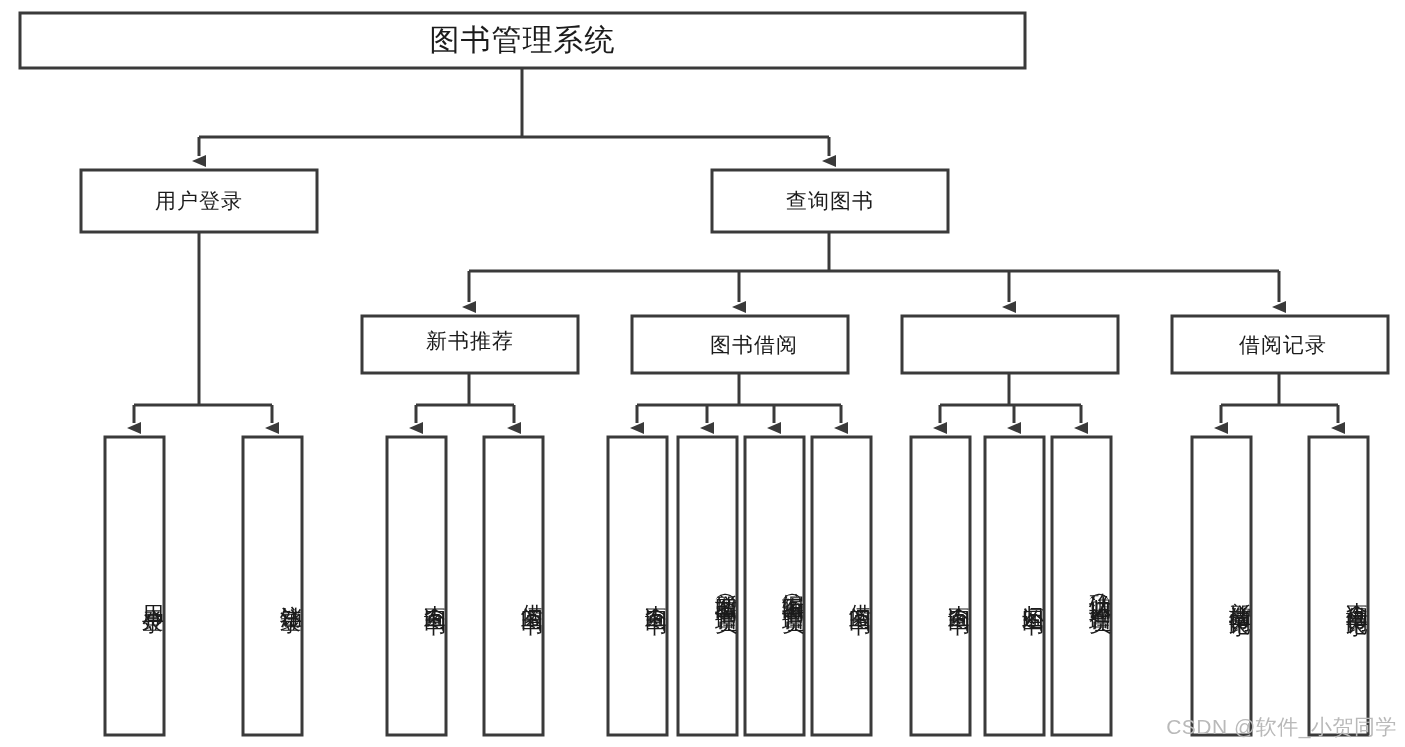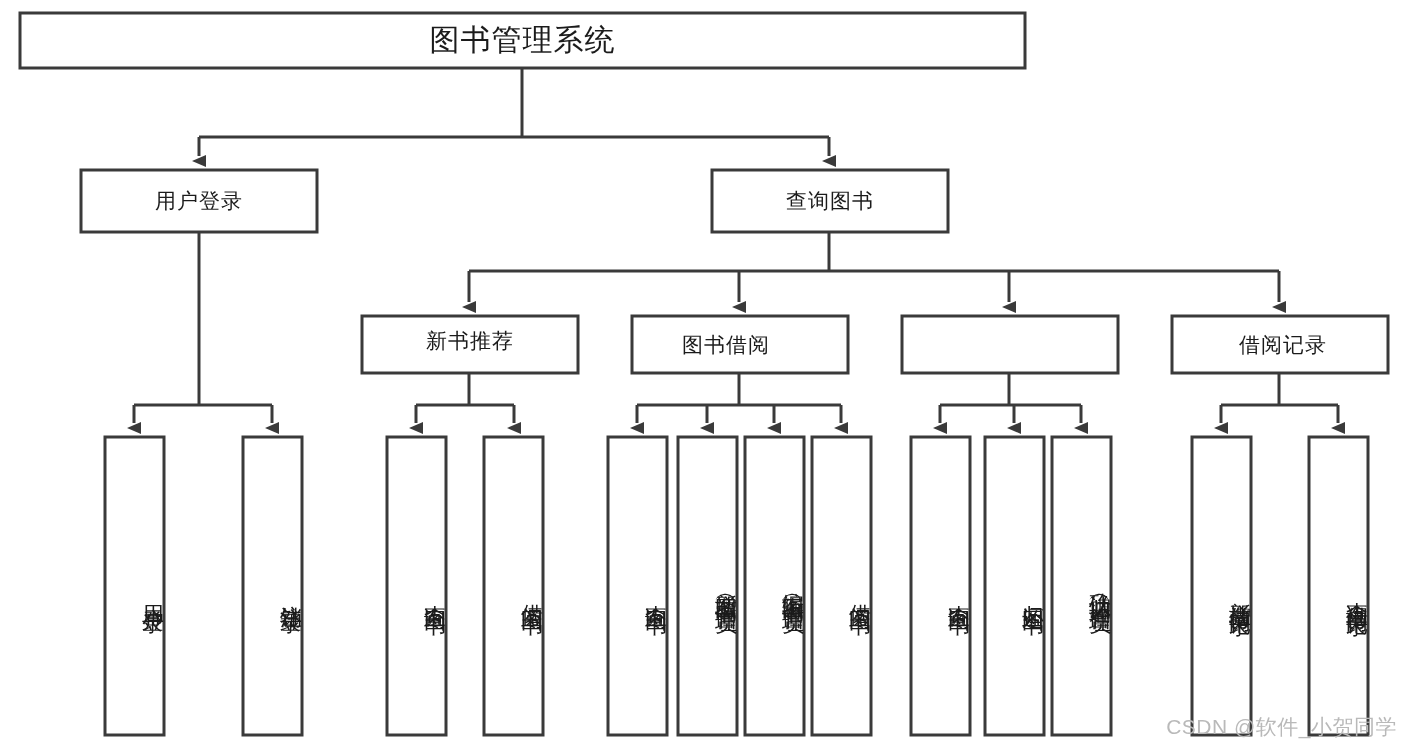--- a/index.html
+++ b/index.html
@@ -173,21 +173,21 @@
     <rect class="box-rect" x="1192" y="437" width="59" height="298"></rect>
     <rect class="box-rect" x="1309" y="437" width="59" height="298"></rect>
   </svg>
 
   <div class="node-label label-root" style="left:20px; top:13px; width:1005px; height:55px;">图书管理系统</div>
 
   <div class="node-label label-h" style="left:81px; top:170px; width:236px; height:62px;">用户登录</div>
   <div class="node-label label-h" style="left:712px; top:170px; width:236px; height:62px;">查询图书</div>
 
   <div class="node-label label-h" style="left:362px; top:316px; width:216px; height:50px;">新书推荐</div>
-  <div class="node-label label-h" style="left:600px; top:316px; width:252px; height:57px;">图书借阅</div>
+  <div class="node-label label-h" style="left:628px; top:316px; width:252px; height:57px;">图书借阅</div>
   <div class="node-label label-h" style="left:1172px; top:316px; width:222px; height:57px;">借阅记录</div>
 
   <div class="node-label label-v" style="left:105px; top:437px; width:59px; height:298px;">用户登录</div>
   <div class="node-label label-v" style="left:243px; top:437px; width:59px; height:298px;">注销登录</div>
   <div class="node-label label-v" style="left:387px; top:437px; width:59px; height:298px;">查询图书</div>
   <div class="node-label label-v" style="left:484px; top:437px; width:59px; height:298px;">借阅图书</div>
   <div class="node-label label-v" style="left:608px; top:437px; width:59px; height:298px;">查询图书</div>
   <div class="node-label label-v" style="left:678px; top:437px; width:59px; height:298px; padding-top:4px;">新增图书（管理员）</div>
   <div class="node-label label-v" style="left:745px; top:437px; width:59px; height:298px; padding-top:4px;">编辑图书（管理员）</div>
   <div class="node-label label-v" style="left:812px; top:437px; width:59px; height:298px;">借阅图书</div>

